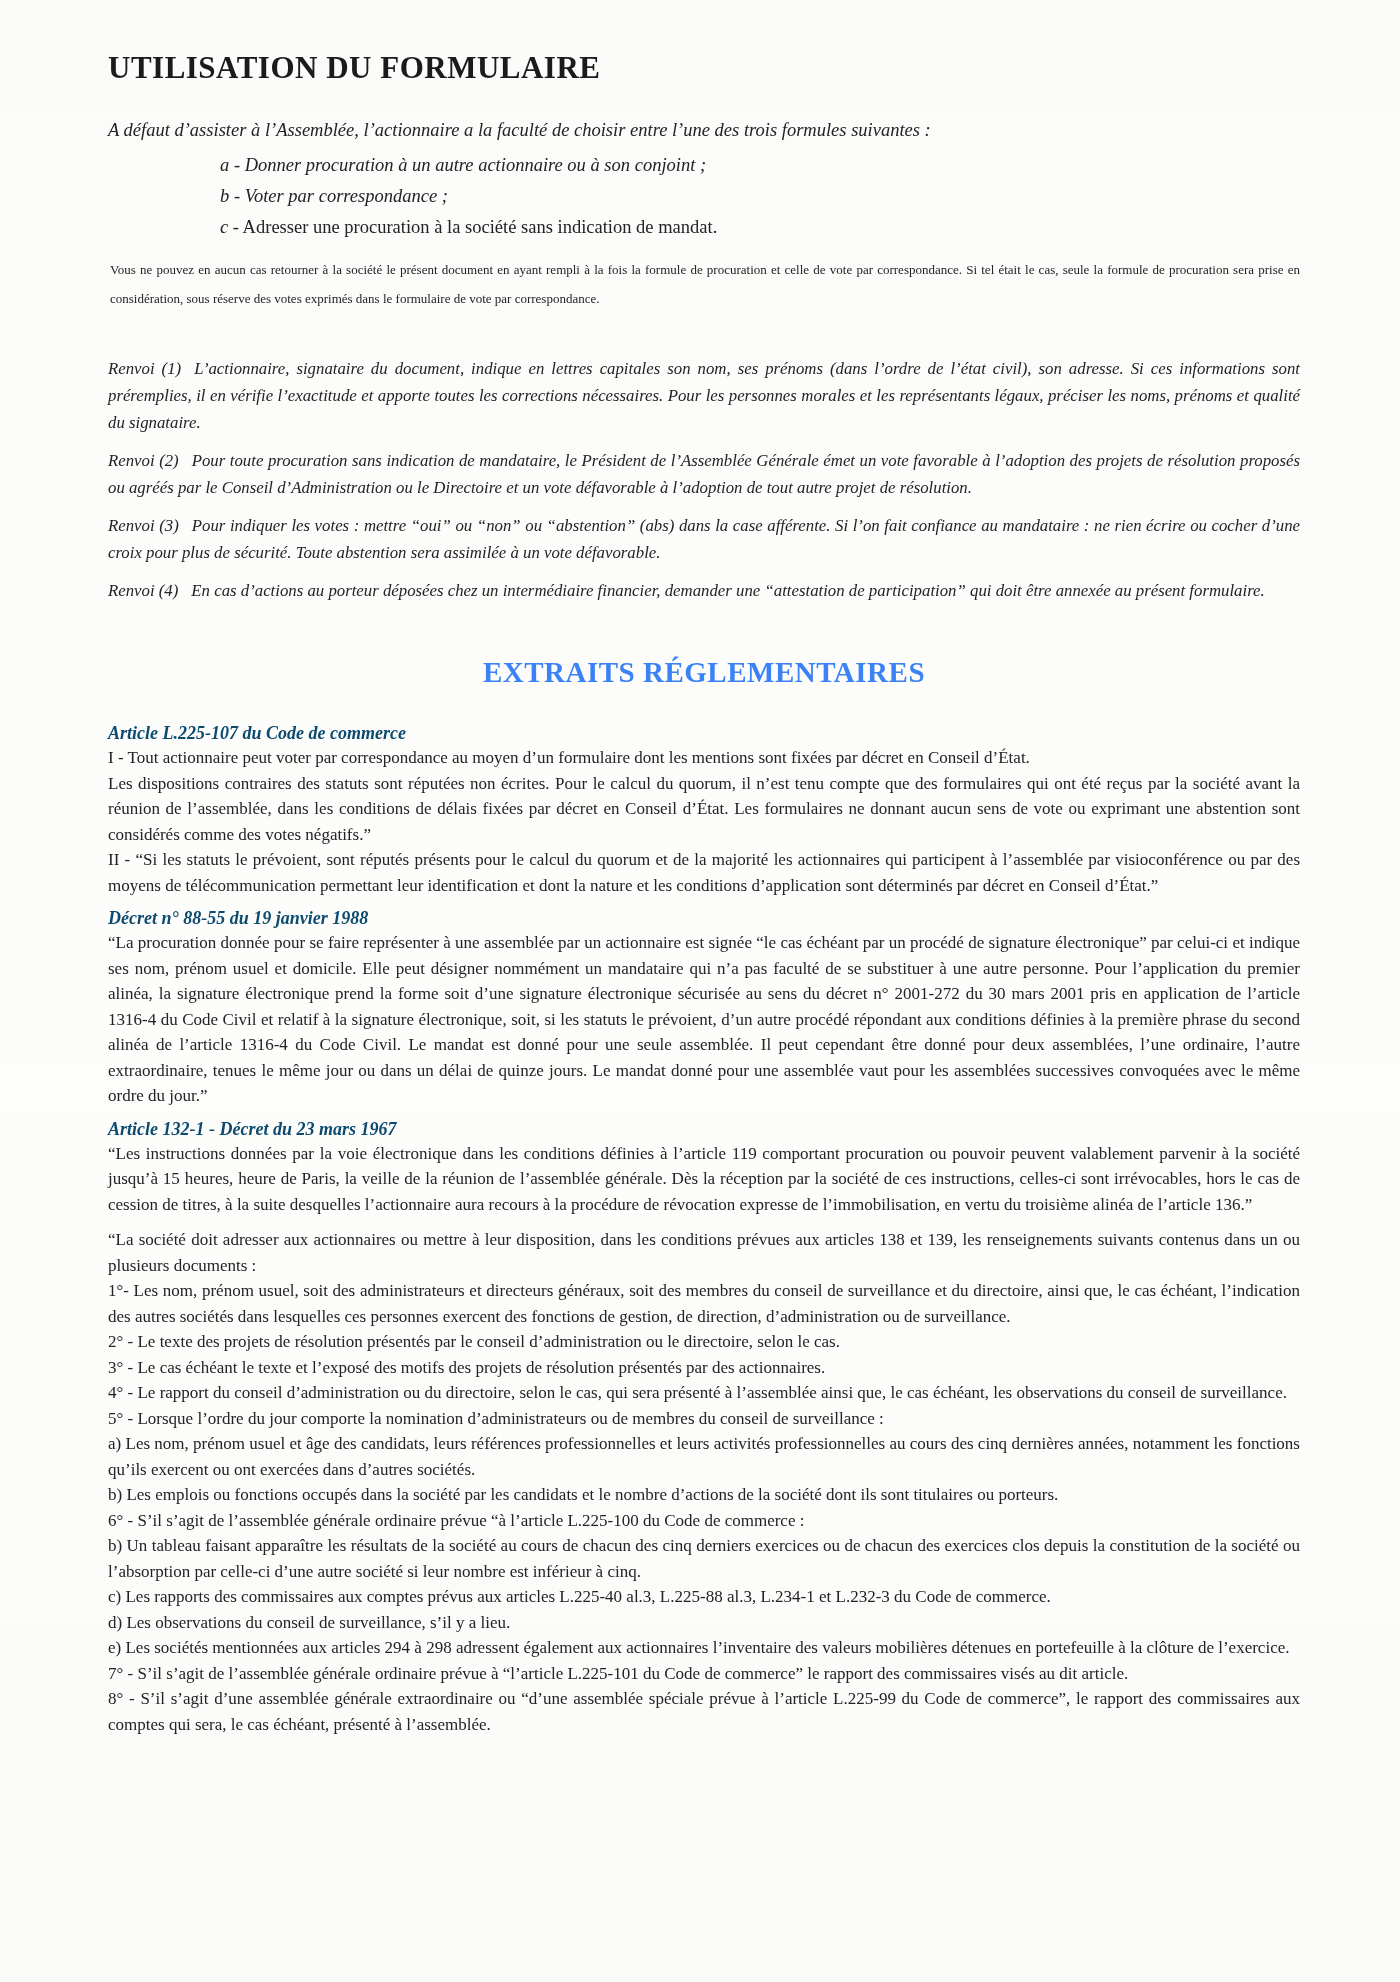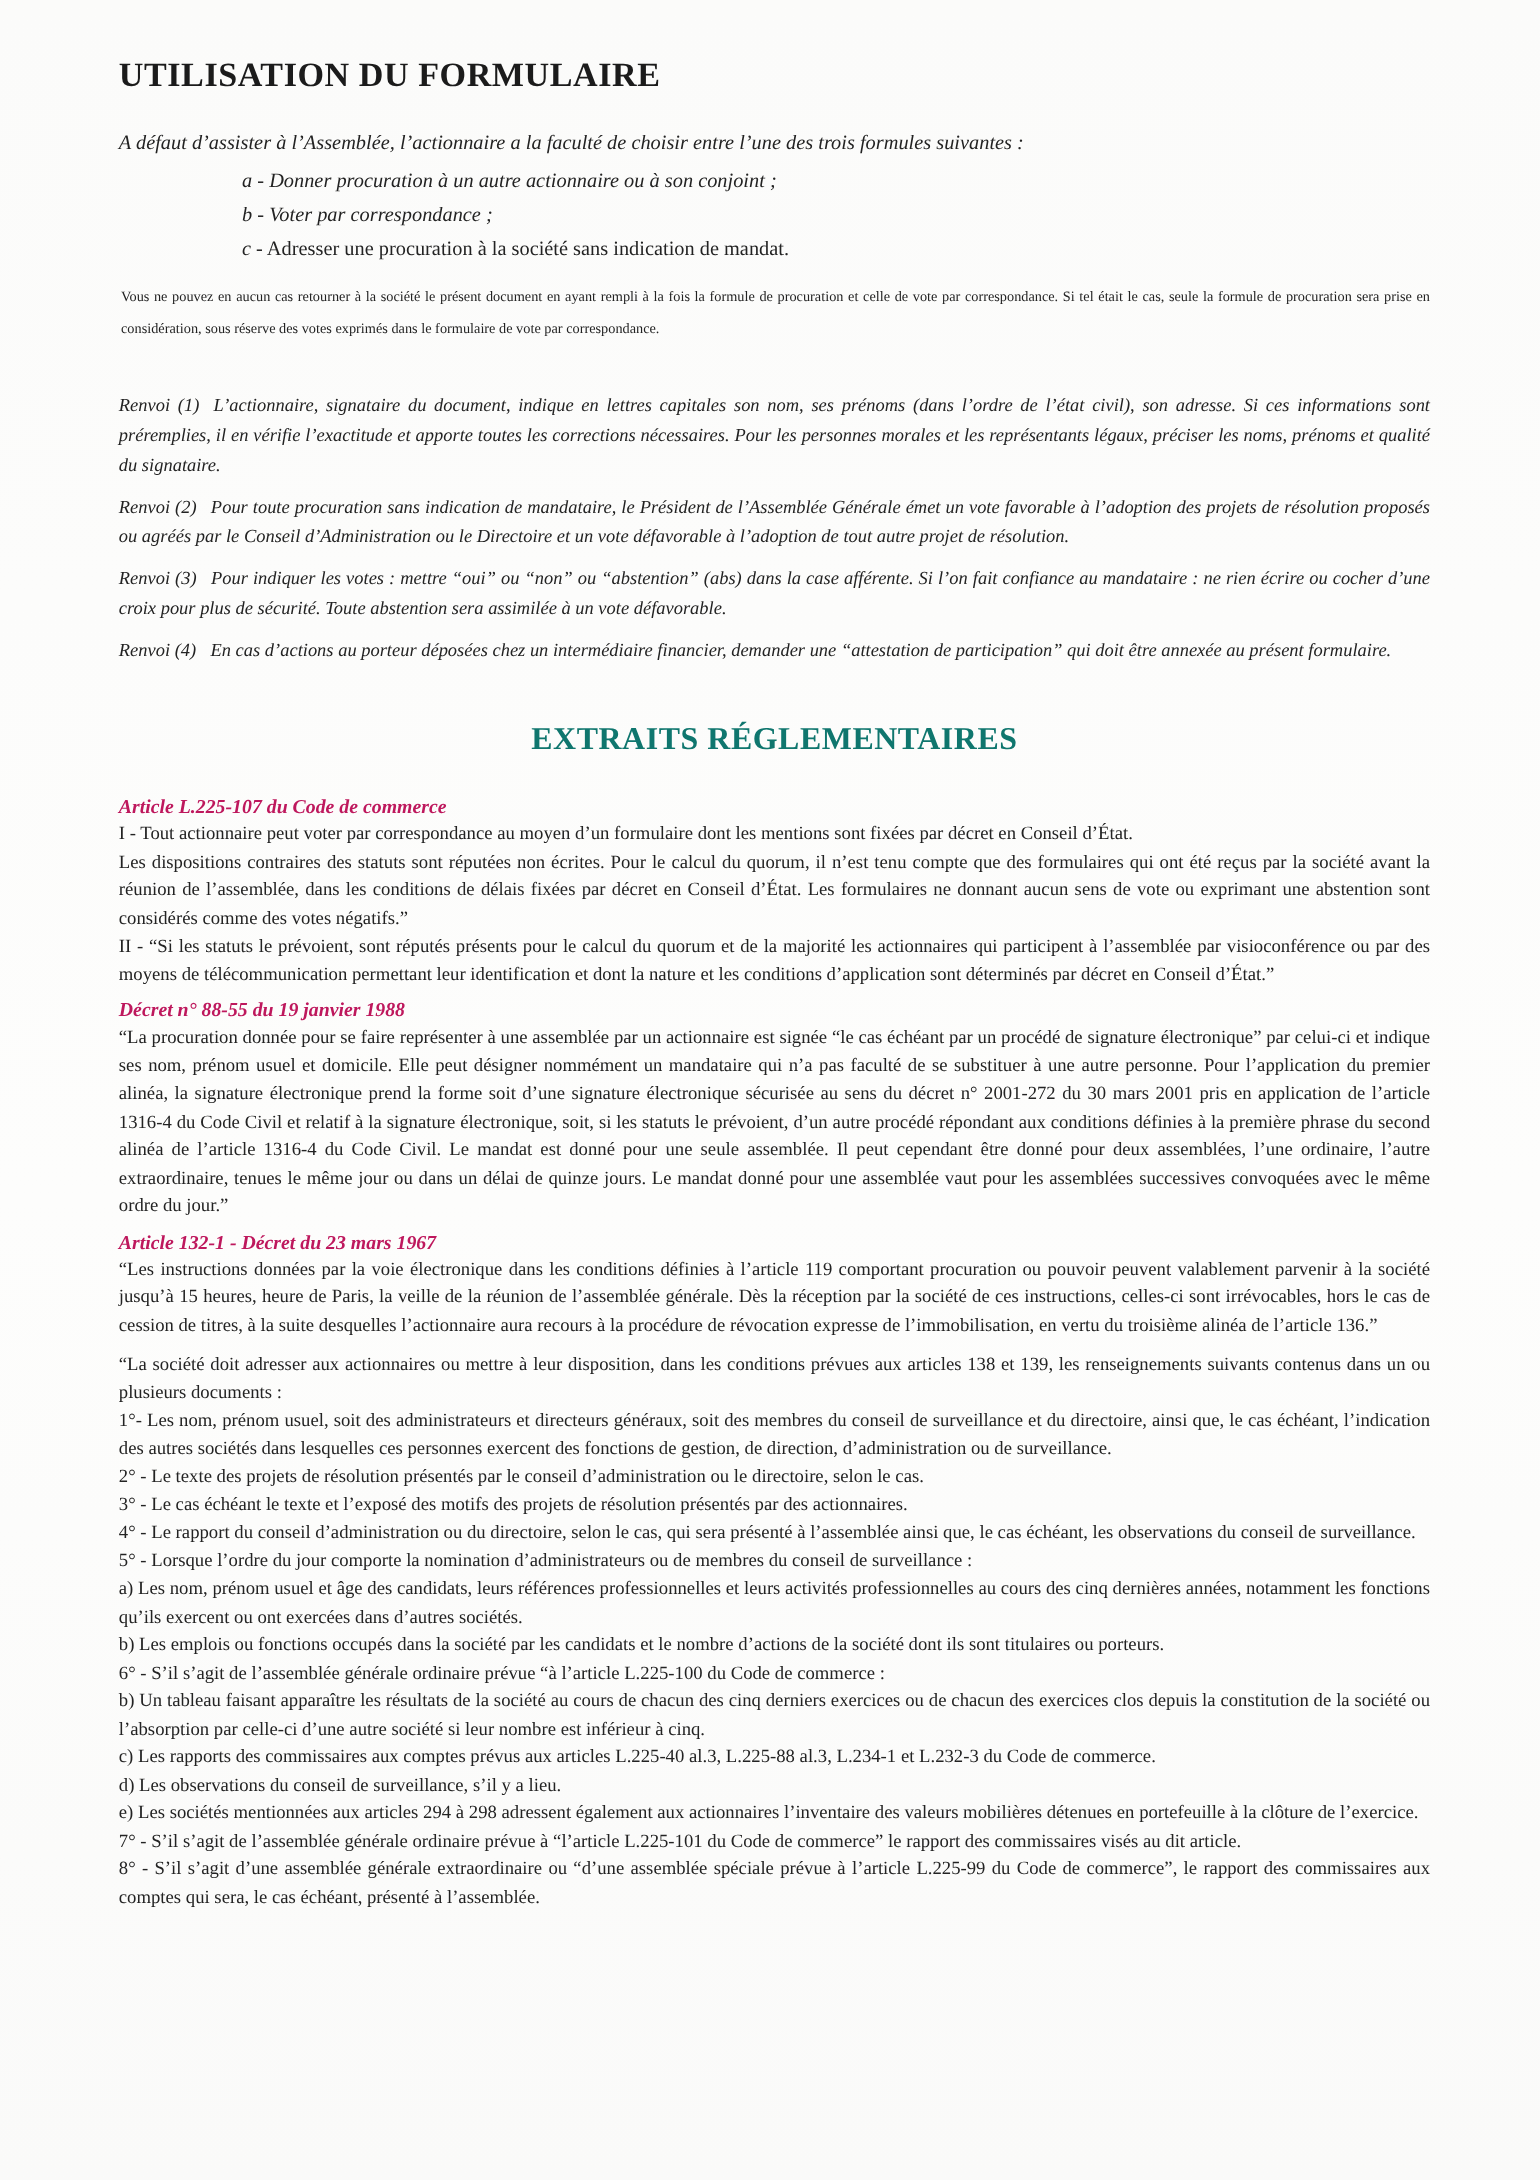--- a/index.html
+++ b/index.html
@@ -61,34 +61,34 @@
     text-align: justify;
   }
   .renvois .rlabel { margin-right: 13px; }
   
   h2.extraits-title {
     margin: 52px 0 0 0;
     text-align: center;
     font-size: 29px;
     font-weight: bold;
     letter-spacing: 0.5px;
-    color: #0f766e;
+    color: #3b82f6;
   }
   section.article {
     margin-top: 10px;
   }
   section.article:first-of-type {
     margin-top: 34px;
   }
   section.article h3 {
     margin: 0 0 1px 0;
     font-size: 18px;
     font-weight: bold;
     font-style: italic;
-    color: #be185d;
+    color: #0c4a6e;
   }
   section.article p {
     margin: 0;
     font-size: 17px;
     line-height: 25.5px;
     text-align: justify;
   }
 </style>
 </head>
 <body>

